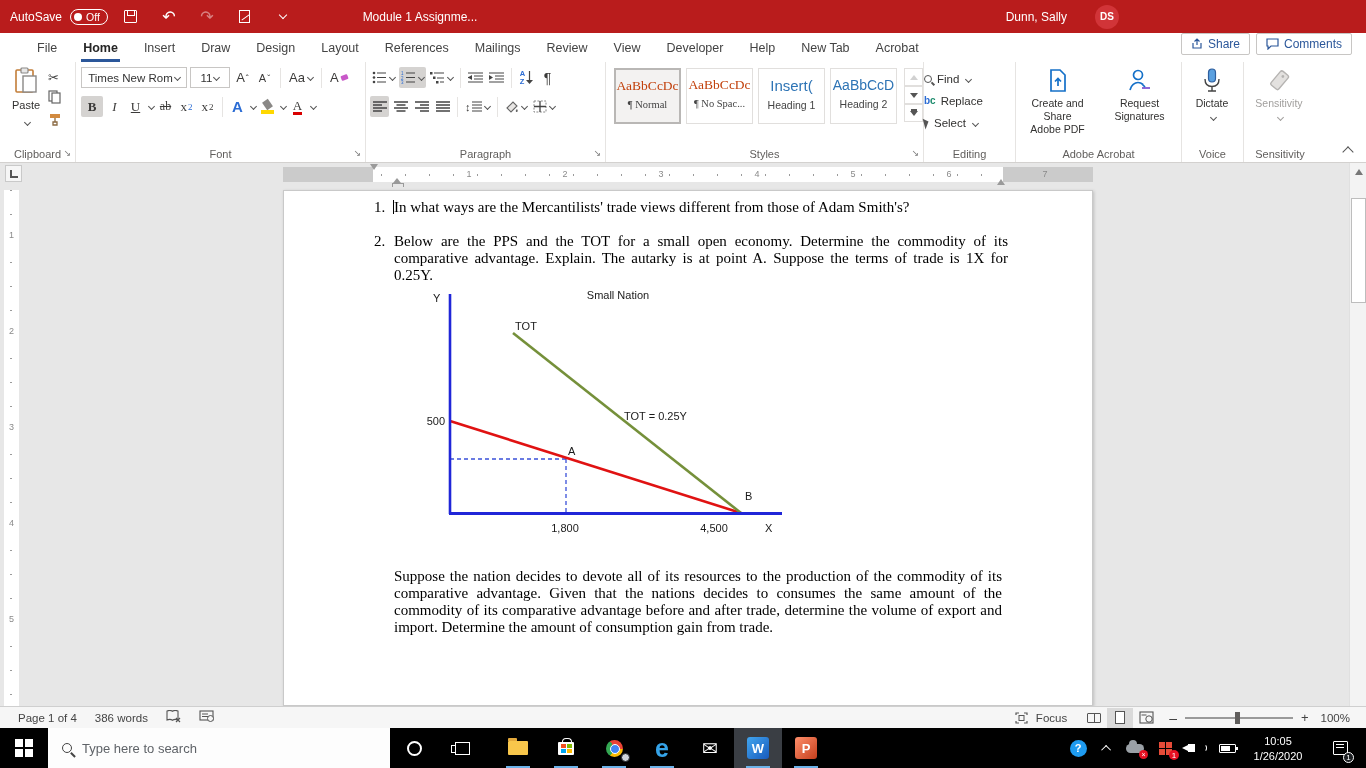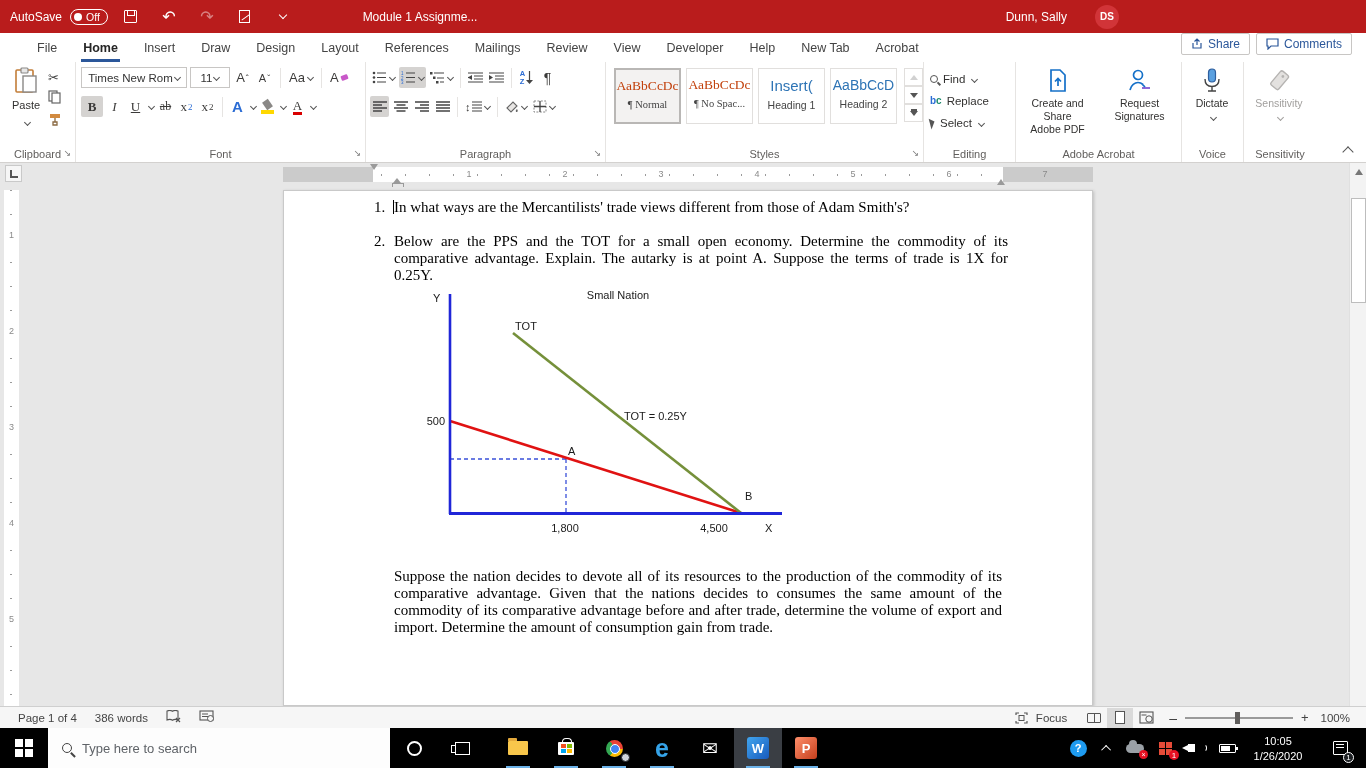--- a/index.html
+++ b/index.html
@@ -51,21 +51,21 @@
   .vsep{width:1px;height:20px;background:#e6e4e2;margin:0 3px;flex:none}
   .serif{font-family:"Liberation Serif",serif}
   .scard{width:67px;height:56px;border:1px solid #e1dfdd;margin-right:5px;text-align:center;background:#fff;overflow:hidden}
   .scard.sel{border:2px solid #b9b7b5;background:#f3f2f1}
   .sprev{font-size:13.5px;margin-top:8px;white-space:nowrap;color:#c2410c}
   .sprev.head{color:#2e74b5}
   .sname{font-size:10.5px;color:#444;margin-top:5px;white-space:nowrap}
   .scrollbtn{width:19px;height:18px;border:1px solid #e1dfdd;display:flex;align-items:center;justify-content:center}
   .tri-up{border-left:4px solid transparent;border-right:4px solid transparent;border-bottom:5px solid #999}
   .tri-down{border-left:4px solid transparent;border-right:4px solid transparent;border-top:5px solid #555}
-  .erow{display:flex;align-items:center;gap:5px;font-size:11.5px;color:#323130;height:22px;padding-left:6px}
+  .erow{display:flex;align-items:center;gap:5px;font-size:11.5px;color:#323130;height:22px;}
   .bigbtn{width:80px;text-align:center;font-size:10.5px;color:#323130;line-height:1.25;padding-top:6px}
   .magd{width:8px;height:8px;border:1.5px solid #555;border-radius:50%;position:relative;display:inline-block}
   .magd::after{content:"";position:absolute;width:1.5px;height:4px;background:#555;left:7px;top:6px;transform:rotate(-45deg)}
   .cursor-ic{display:inline-block;width:0;height:0;border-left:5px solid #555;border-top:4px solid transparent;border-bottom:7px solid transparent;transform:rotate(-15deg)}
   .eraser{display:inline-block;width:7px;height:5px;background:#c858c8;border-radius:1px;margin-left:1px;transform:rotate(-20deg)}
   .penhl{display:inline-block;position:relative;width:13px;height:14px}
   .penhl::before{content:"";position:absolute;left:3px;top:0;width:7px;height:9px;background:#8a8886;transform:rotate(-35deg)}
   .penhl::after{content:"";position:absolute;left:0;bottom:0;width:13px;height:4px;background:#ffd800}
   .ulred{border-bottom:3.5px solid #d90000;line-height:1;padding-bottom:0}
   .ulblue{color:#2b6cd4;font-weight:bold}

